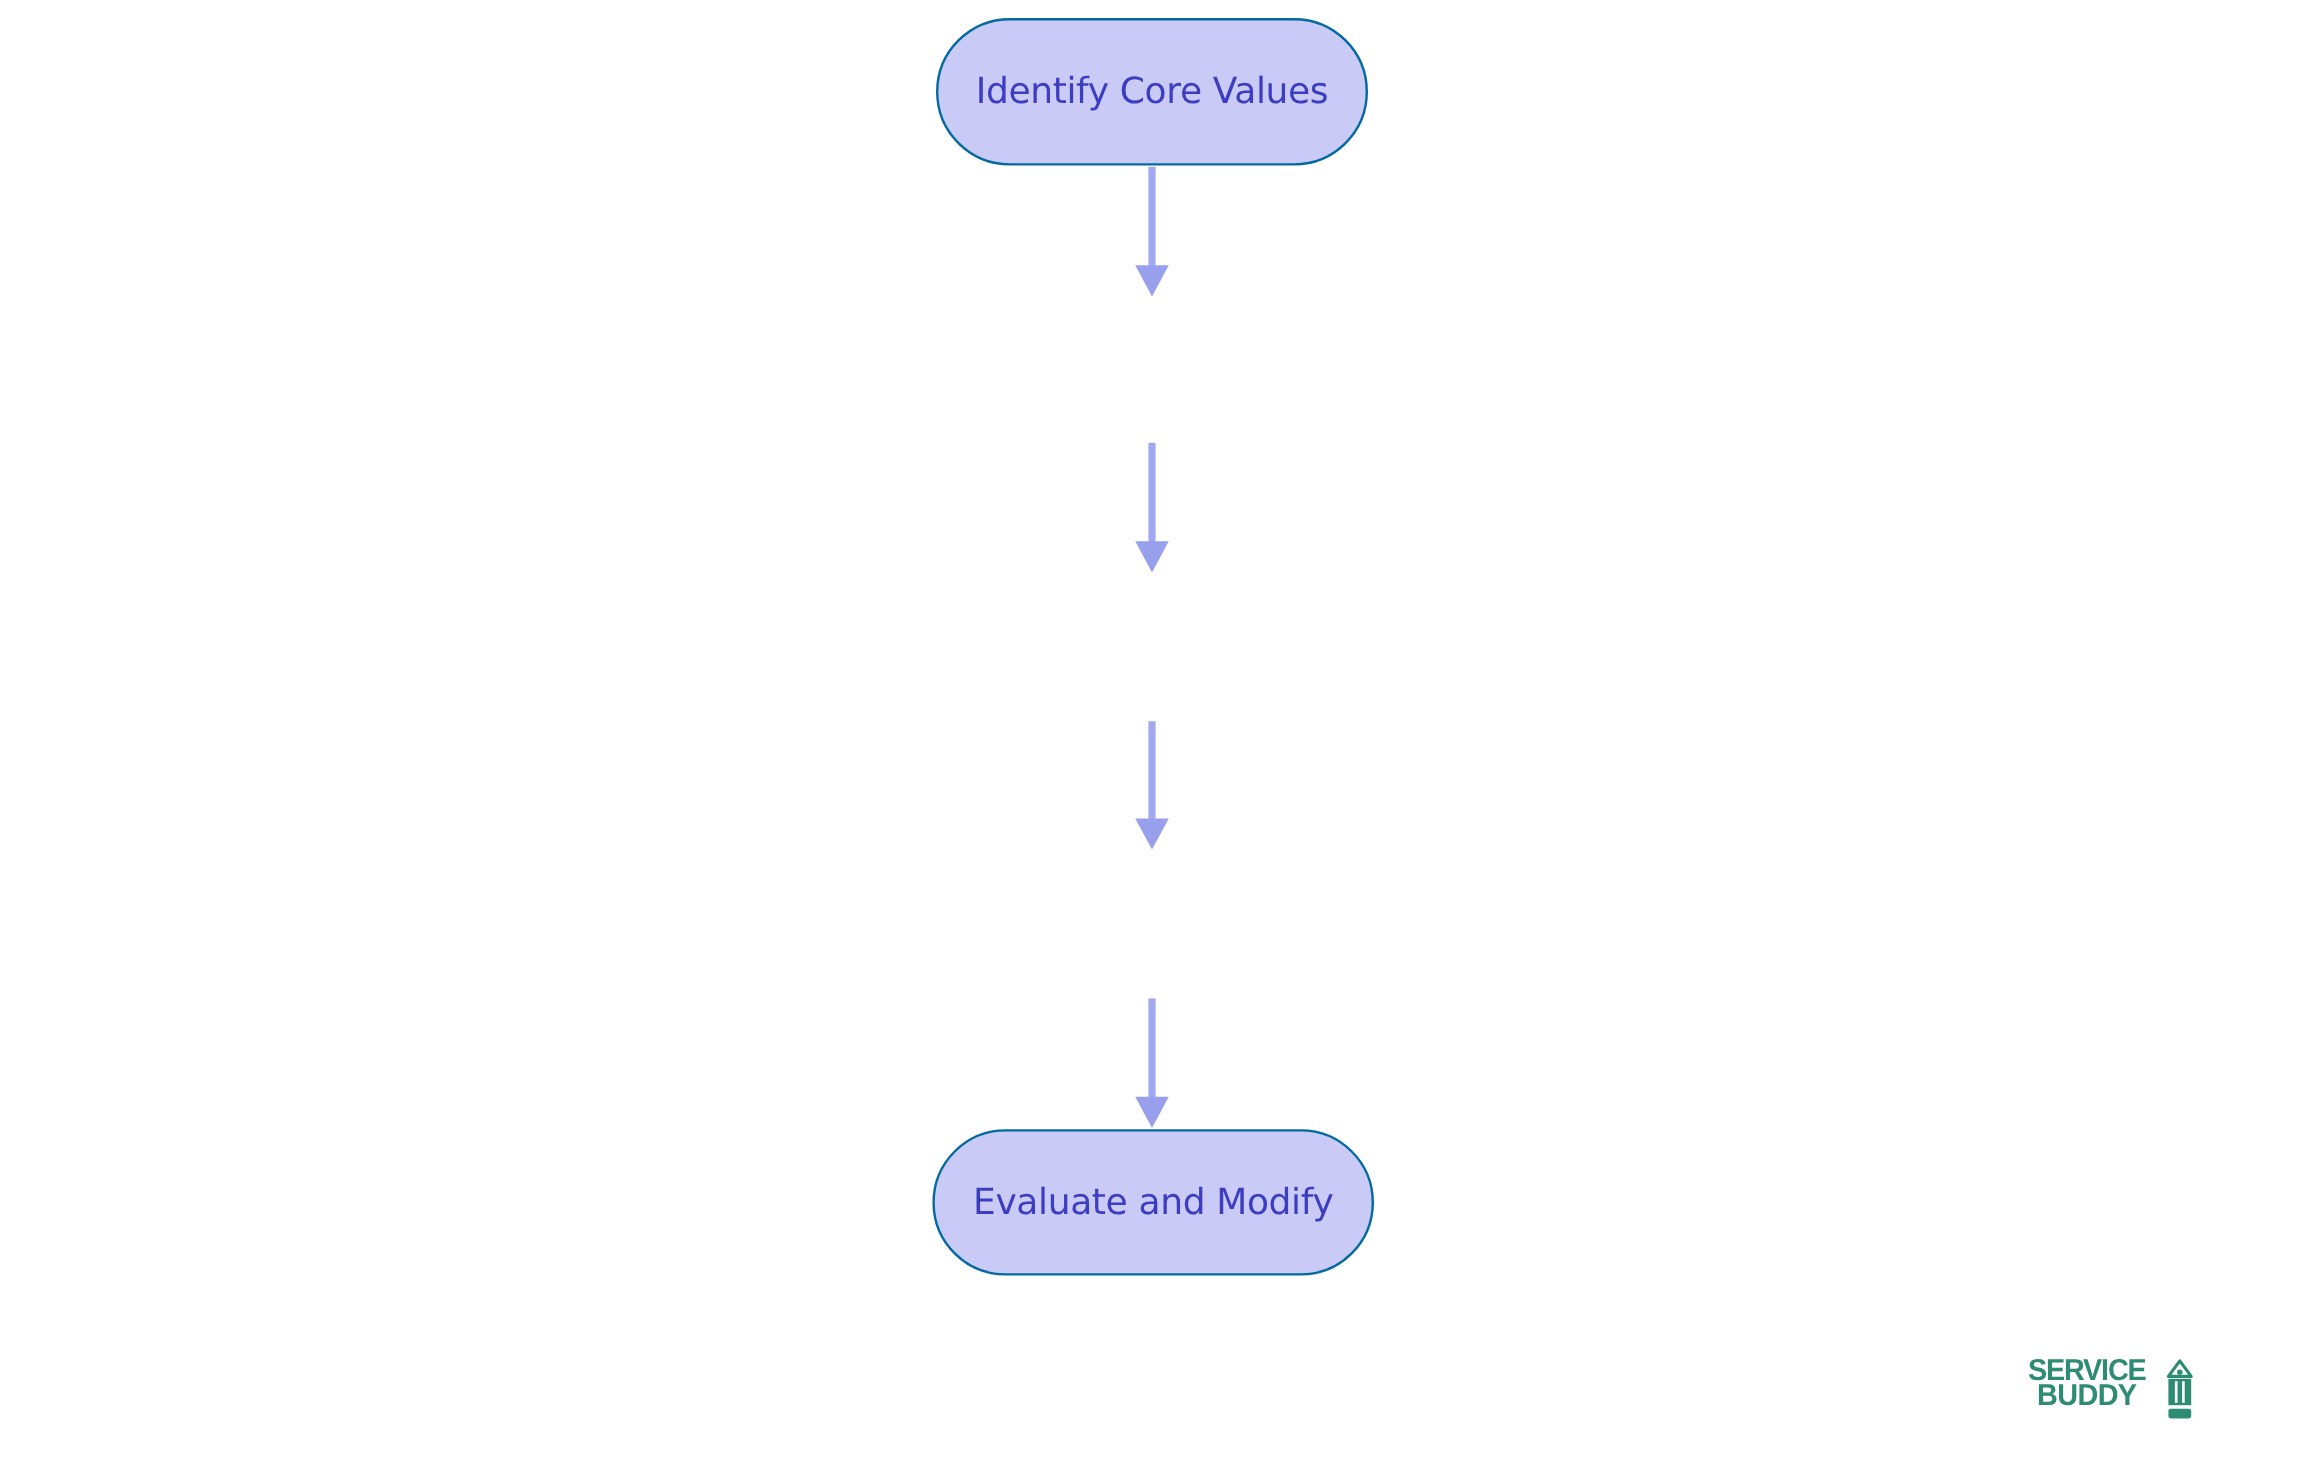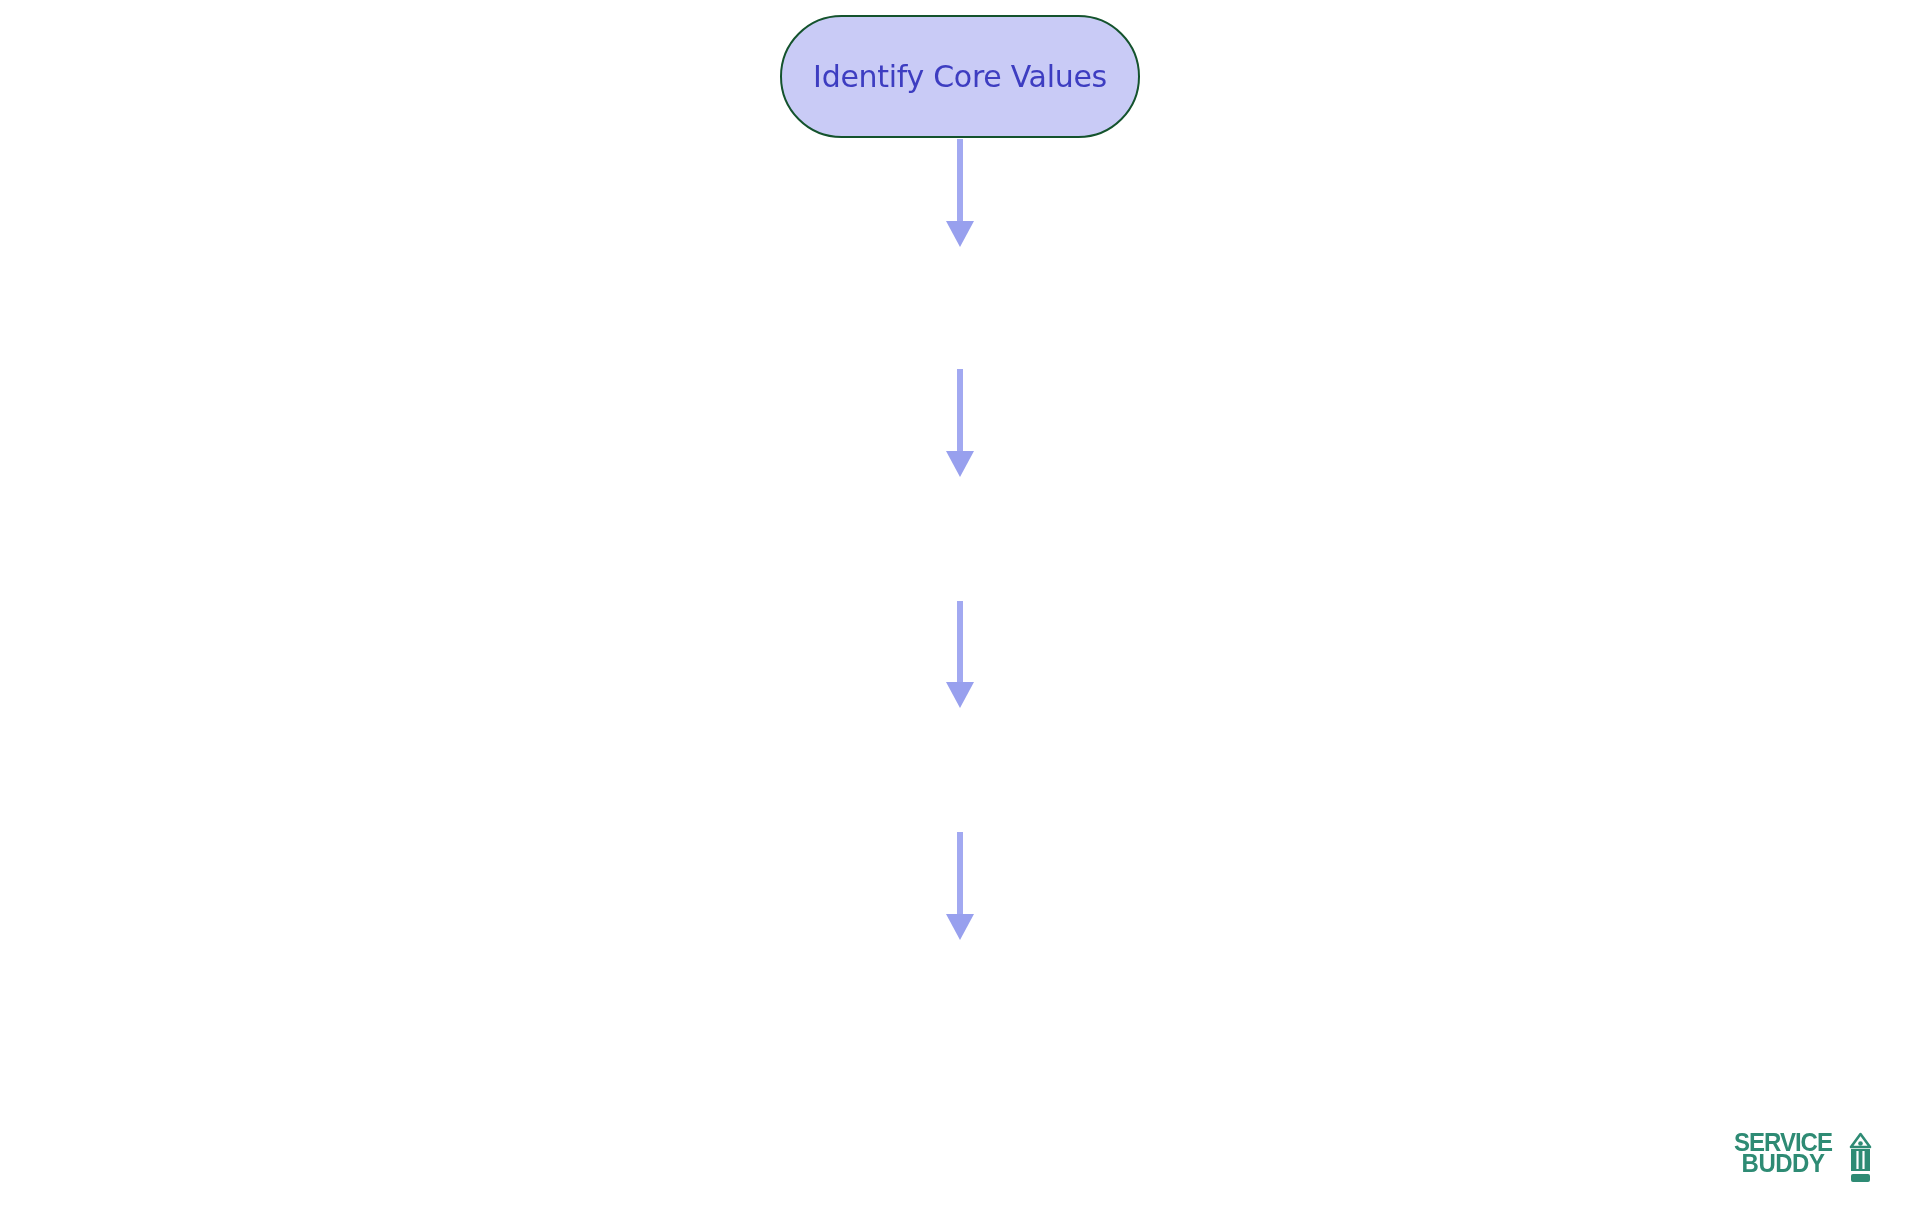--- a/index.html
+++ b/index.html
@@ -16,21 +16,21 @@
     position: absolute;
     inset: 0;
     width: 1920px;
     height: 1215px;
   }
   
   .node {
     position: absolute;
     box-sizing: border-box;
     background: #c9cbf6;
-    border: 2px solid #14532d;
+    border: 2px solid #0369a1;
     border-radius: 64px;
     display: flex;
     align-items: center;
     justify-content: center;
     color: #3d3dc1;
     font-size: 30px;
     letter-spacing: -0.3px;
     white-space: nowrap;
   }
   .node-1 { left: 780px; top: 15px;  width: 360px; height: 123px; }
@@ -64,21 +64,21 @@
     width: 0;
     height: 0;
     border-left: 14px solid transparent;
     border-right: 14px solid transparent;
     border-top: 26px solid #98a0ee;
   }
 
   
   .logo {
     position: absolute;
-    left: 1734px;
+    left: 1690px;
     top: 1132px;
     display: flex;
     align-items: flex-start;
     gap: 17px;
   }
   .logo-text {
     font-family: "Liberation Sans", sans-serif;
     font-weight: bold;
     color: #2e8b74;
     font-size: 24px;
@@ -115,20 +115,23 @@
     <div class="shaft"></div>
     <div class="head"></div>
   </div>
 
 
   <div class="arrow arrow-4">
     <div class="shaft"></div>
     <div class="head"></div>
   </div>
 
+  <div class="node node-5">
+    <span>Evaluate and Modify</span>
+  </div>
 
   <div class="logo">
     <div class="logo-text">
       <div class="line1">SERVICE</div>
       <div class="line2">BUDDY</div>
     </div>
     <span>
       <svg width="23" height="51" viewBox="0 0 23 51" aria-hidden="true">
         <path d="M11.5 2 L21 15 L2 15 Z" fill="none" stroke="#2e8b74" stroke-width="2.6" stroke-linejoin="round"></path>
         <circle cx="11.5" cy="11.5" r="2.3" fill="#2e8b74"></circle>

